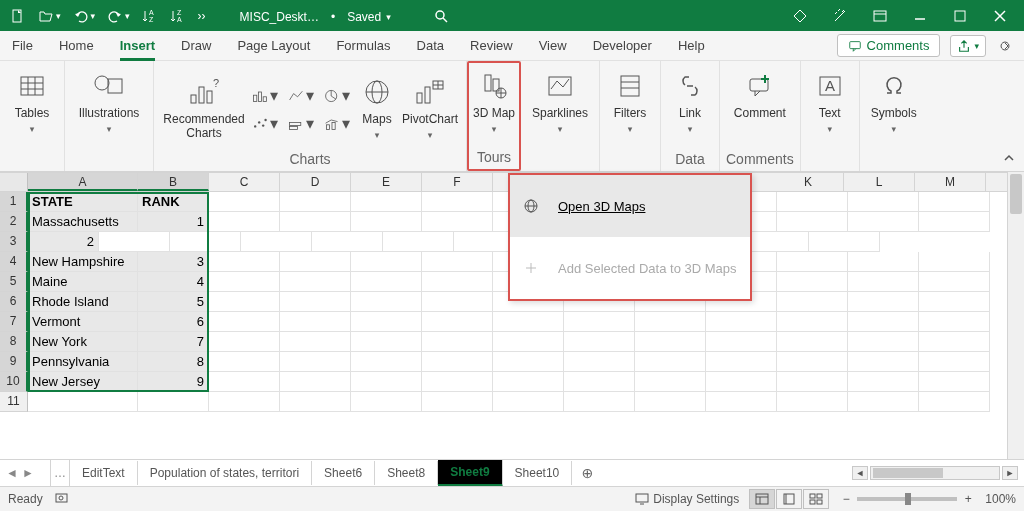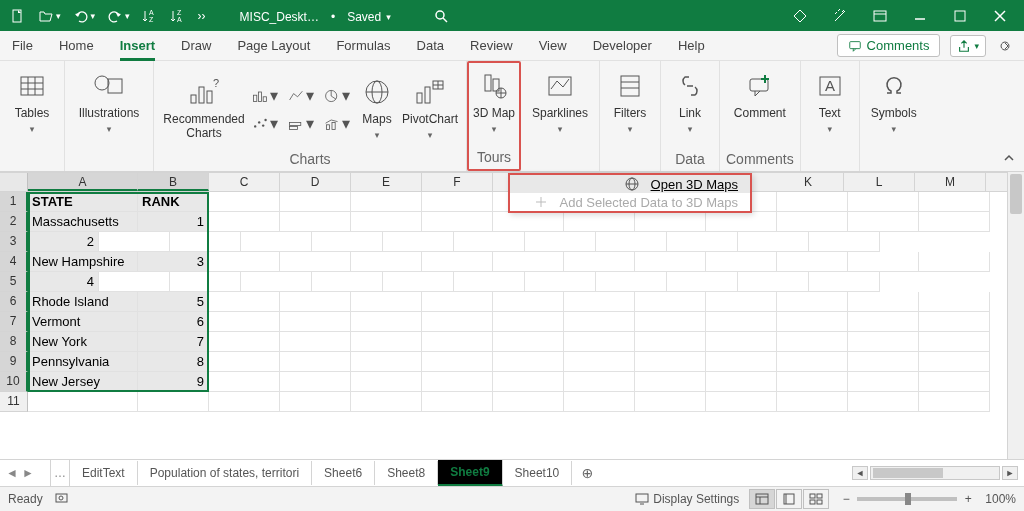--- a/index.html
+++ b/index.html
@@ -37,21 +37,21 @@
 .bigbtn .caret { font-size: 9px; color: #666; }
 .charts-body { display: flex; flex-direction: column; gap: 6px; padding: 4px 4px 0; }
 .chart-row { display: flex; gap: 10px; }
 .chart-ic { width: 26px; height: 22px; display: flex; align-items: center; gap: 2px; cursor: pointer; color: #555; }
 
 .highlight-box { border: 2px solid #d9534f; border-radius: 2px; padding: 2px 0; }
 
 
 .dropdown { position: absolute; top: 173px; left: 508px; width: 244px; background: #fff; border: 1px solid #c0c0c0; box-shadow: 2px 2px 6px rgba(0,0,0,.15); z-index: 50; }
 .dropdown.highlight { border: 2px solid #d9534f; }
-.dropdown .item { padding: 0 12px; font-size: 13px; display: flex; align-items: center; gap: 10px; cursor: pointer; justify-content: flex-end; }
+.dropdown .item { padding: 22px 12px; font-size: 13px; display: flex; align-items: center; gap: 18px; cursor: pointer; }
 .dropdown .item.hover { background: #e8e8e8; }
 .dropdown .item.disabled { color: #aaa; cursor: default; }
 .dropdown .item .mic { width: 18px; height: 18px; display: flex; align-items: center; justify-content: center; }
 
 
 .grid-wrap { position: absolute; top: 172px; left: 0; right: 0; bottom: 52px; overflow: hidden; }
 .col-headers { display: flex; height: 20px; background: #f0f0f0; border-top: 1px solid #d4d4d4; border-bottom: 1px solid #d4d4d4; }
 .corner { width: 28px; border-right: 1px solid #c0c0c0; background: #e8e8e8; }
 .colh { width: 71px; text-align: center; font-size: 12px; color: #333; border-right: 1px solid #d4d4d4; line-height: 19px; }
 .colh.w-a { width: 110px; }
@@ -550,20 +550,21 @@
         <div class="cell"></div>
         <div class="cell"></div>
         <div class="cell"></div>
         <div class="cell"></div>
         <div class="cell"></div>
         <div class="cell"></div>
         <div class="cell"></div>
       </div>
       <div class="row">
         <div class="rowh sel">5</div>
+        <div class="cell w-a sel">Maine</div>
         <div class="cell sel num">4</div>
         <div class="cell"></div>
         <div class="cell"></div>
         <div class="cell"></div>
         <div class="cell"></div>
         <div class="cell"></div>
         <div class="cell"></div>
         <div class="cell"></div>
         <div class="cell"></div>
         <div class="cell"></div>

